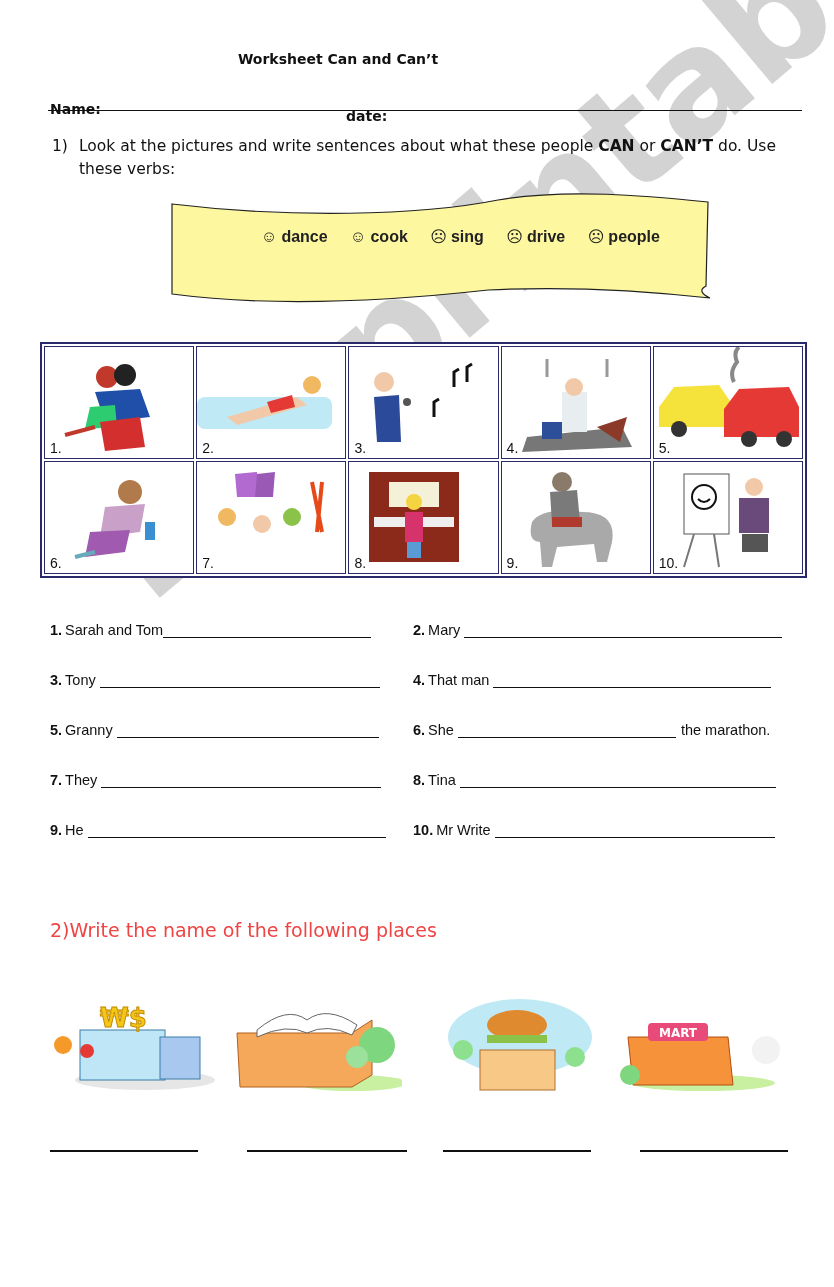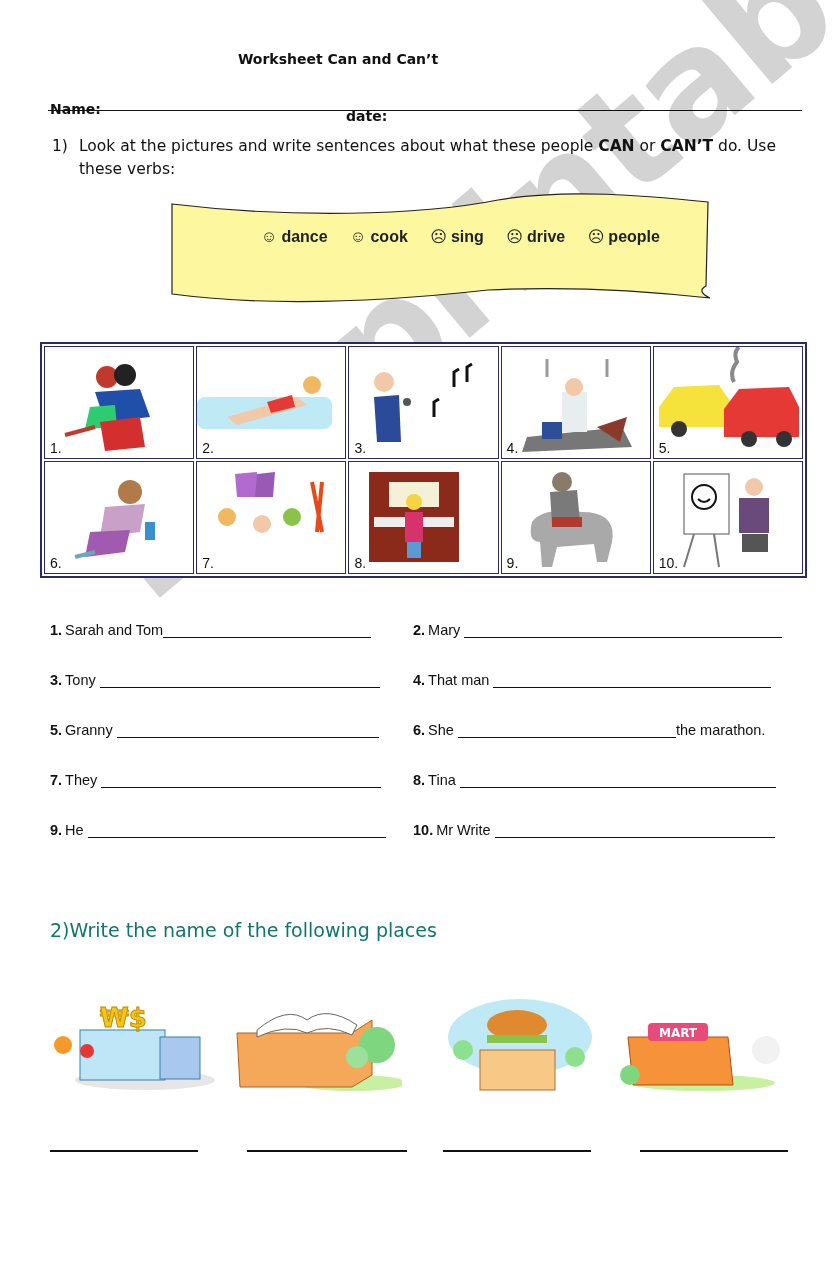--- a/index.html
+++ b/index.html
@@ -22,21 +22,21 @@
     .verb .face { font-weight: normal; margin-right: 4px; }
     .grid { left: 40px; top: 342px; width: 767px; height: 236px; border: 2px solid #2a2a6a; box-sizing: border-box; display: grid; grid-template-columns: repeat(5, 1fr); grid-template-rows: 1fr 1fr; gap: 2px; padding: 2px; background: #fff; }
     .cell { border: 1.5px solid #2a2a6a; position: relative; background: #fff; overflow: hidden; }
     .cell .lbl { position: absolute; left: 5px; bottom: 2px; font-family: "Liberation Sans", sans-serif; font-size: 14px; color: #111; }
     .cell svg { position: absolute; left: 0; top: 0; }
     .sentences { left: 50px; top: 622px; width: 760px; }
     .srow { position: relative; height: 50px; font-family: "Liberation Sans", sans-serif; font-size: 14.5px; }
     .scol { position: absolute; top: 0; display: flex; align-items: flex-end; }
     .scol b { font-weight: bold; margin-right: 3px; }
     .blank { display: inline-block; border-bottom: 1px solid #111; height: 14px; margin-left: 4px; }
-    .sec2 { left: 50px; top: 919px; font-family: "DejaVu Sans", sans-serif; font-size: 19px; color: #0f766e; }
+    .sec2 { left: 50px; top: 919px; font-family: "DejaVu Sans", sans-serif; font-size: 19px; color: #ef4444; }
     .place { position: absolute; top: 995px; width: 170px; height: 100px; }
     .pline { position: absolute; top: 1150px; height: 0; border-bottom: 2px solid #111; }
     .watermark { left: 60px; top: 500px; transform: rotate(-40deg); transform-origin: left top; font-family: "DejaVu Sans", sans-serif; font-weight: bold; font-size: 150px; color: rgba(130,130,130,0.35); white-space: nowrap; pointer-events: none; letter-spacing: -2px; }
   </style>
 </head>
 <body>
 
 <div class="abs watermark">ESLprintables.com</div>
 
 <div class="abs title">Worksheet Can and Can’t</div>
@@ -203,21 +203,21 @@
   <div class="srow">
     <div class="scol" style="left:0">
         <b>5.</b>
         <span>Granny</span>
         <span class="blank" style="width:262px"></span>
       </div>
     <div class="scol" style="left:363px">
         <b>6.</b>
         <span>She</span>
         <span class="blank" style="width:218px"></span>
-        <span style="">the marathon.</span>
+        <span style="margin-left:5px">the marathon.</span>
       </div>
   </div>
   <div class="srow">
     <div class="scol" style="left:0">
         <b>7.</b>
         <span>They</span>
         <span class="blank" style="width:280px"></span>
       </div>
     <div class="scol" style="left:363px">
         <b>8.</b>

